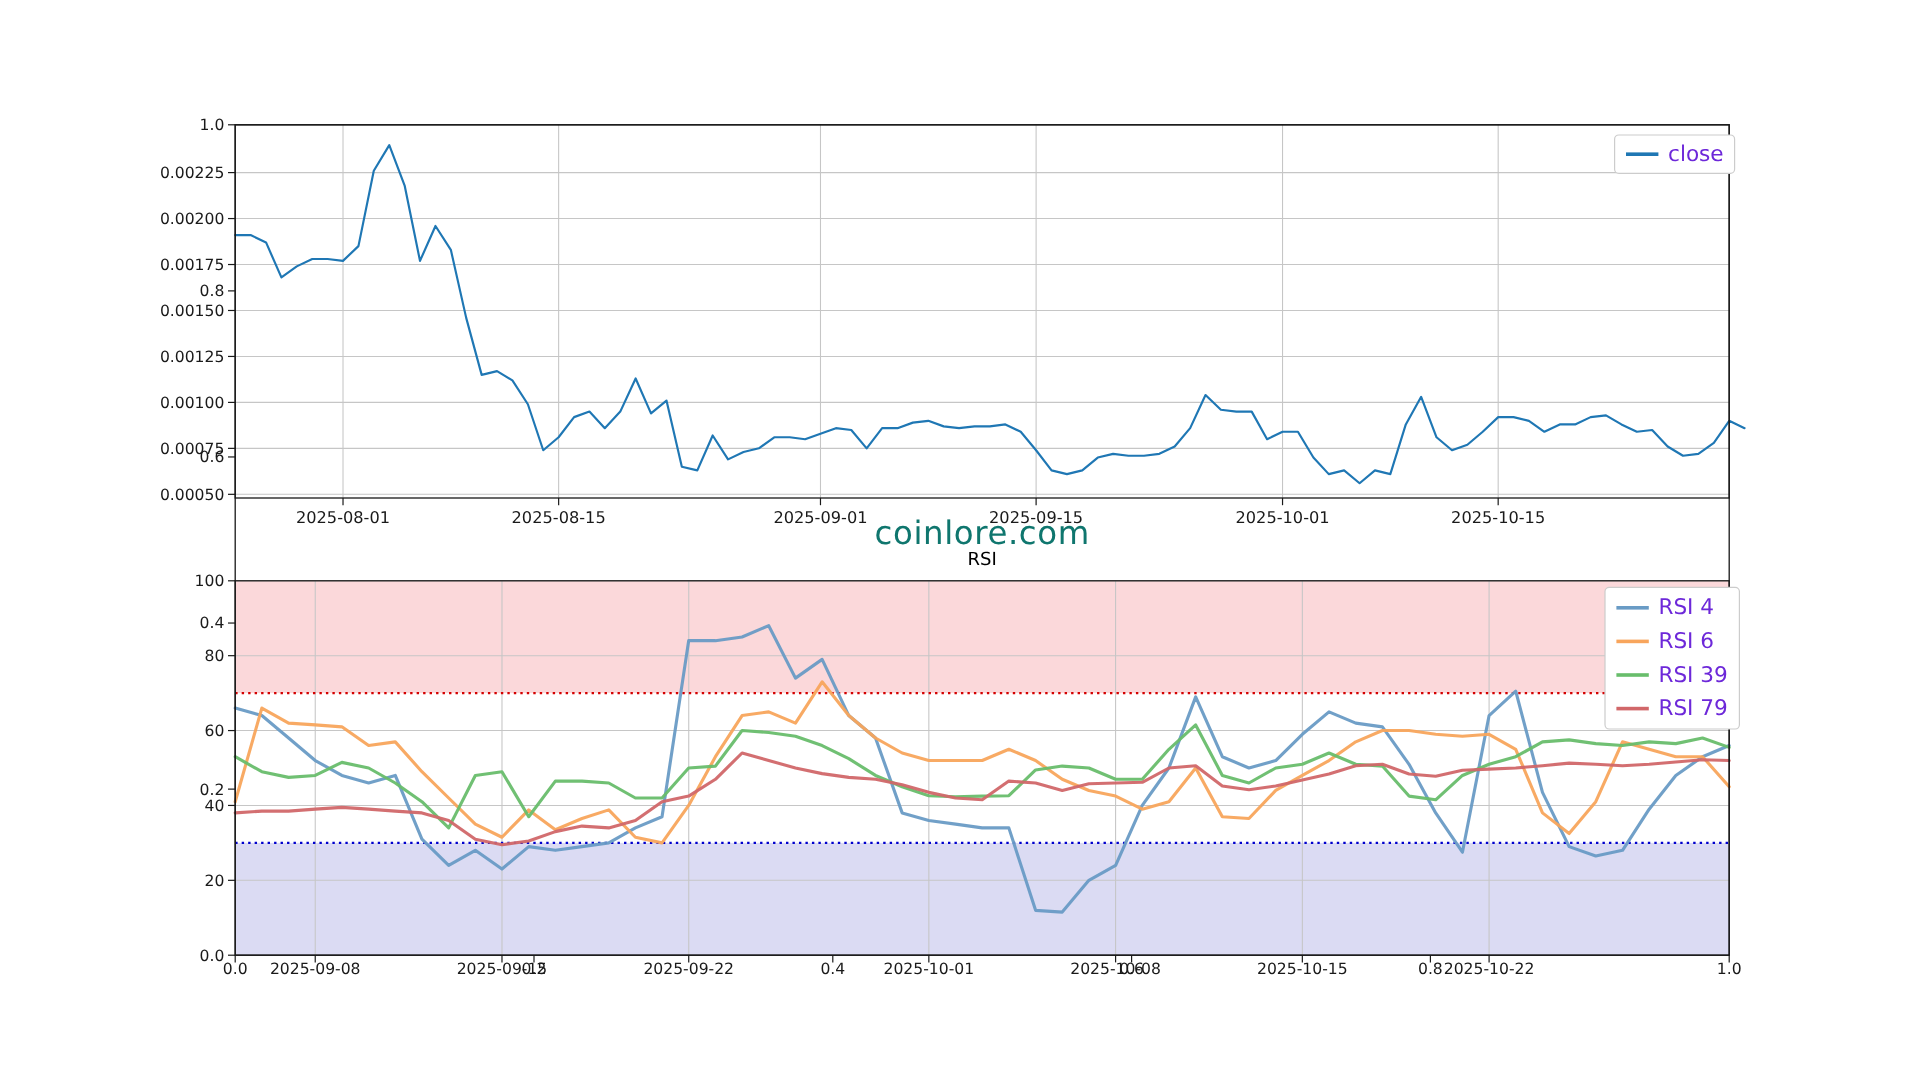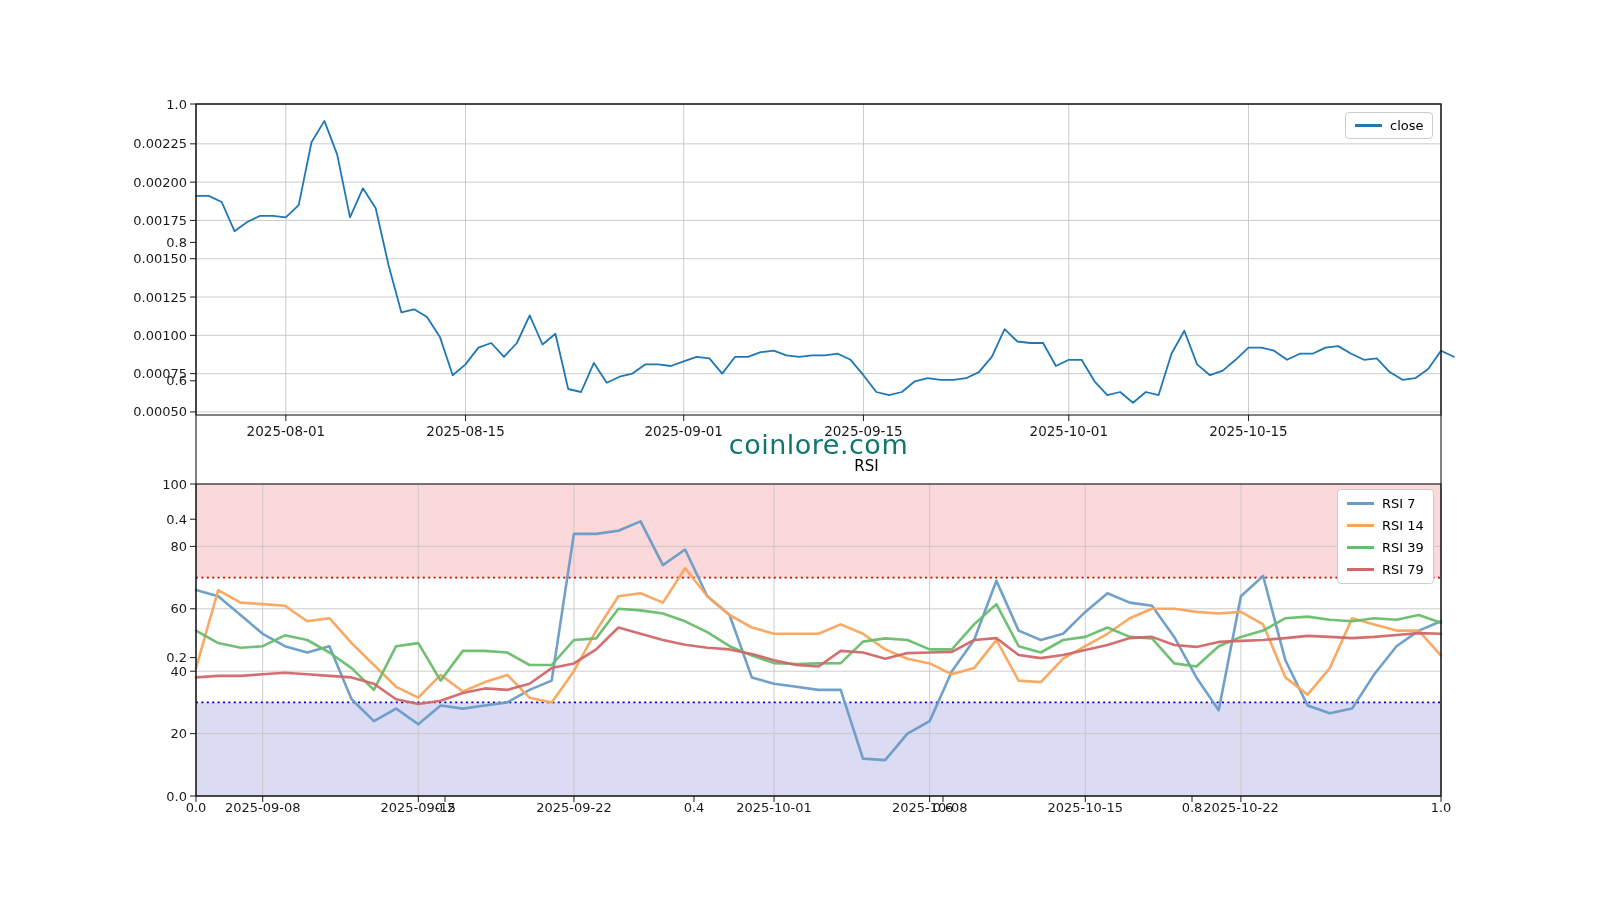--- a/index.html
+++ b/index.html
@@ -1,29 +1,29 @@
 <!DOCTYPE html>
 <html><head>
 <meta charset="utf-8">
 <style>
   html,body{margin:0;padding:0;background:#ffffff;}
   body{font-family:"DejaVu Sans","Liberation Sans",sans-serif;}
   #figure{position:relative;width:1600px;height:900px;background:#ffffff;overflow:hidden;}
   #chart-canvas{position:absolute;left:0;top:0;}
   .svgtext{font-family:"DejaVu Sans","Liberation Sans",sans-serif;fill:#1a1a1a;}
   .legend{position:absolute;background:#ffffff;border:1px solid #cccccc;border-radius:4px;
-          font-size:13px;color:#000000;box-sizing:border-box;}
+          font-size:18px;color:#6d28d9;box-sizing:border-box;}
   .legend-row{display:flex;align-items:center;gap:8px;white-space:nowrap;}
   .legend-swatch{display:inline-block;width:27px;height:3px;flex:0 0 27px;}
   #legend-close{left:1345px;top:112px;padding:5px 9px;}
   #legend-rsi{left:1337px;top:489px;padding:6px 9px;display:flex;flex-direction:column;gap:7px;}
   #watermark{position:absolute;left:196px;top:429px;width:1245px;text-align:center;
              font-size:27px;color:#0f766e;letter-spacing:0.5px;}
   #rsi-title{position:absolute;left:196px;top:457px;width:1245px;text-align:center;
-             font-size:15px;color:#000000;padding-left:48px;}
+             font-size:15px;color:#000000;}
 </style>
 </head>
 <body>
 
 <div id="figure">
   <svg id="chart-canvas" width="1600" height="900" viewBox="0 0 1600 900">
       <line x1="190" y1="796" x2="196" y2="796" stroke="#1a1a1a" stroke-width="1"></line>
       <text x="187" y="800.5" text-anchor="end" font-size="13" class="svgtext">0.0</text>
       <line x1="190" y1="657.6" x2="196" y2="657.6" stroke="#1a1a1a" stroke-width="1"></line>
       <text x="187" y="662.1" text-anchor="end" font-size="13" class="svgtext">0.2</text>
@@ -146,25 +146,25 @@
   <div id="legend-close" class="legend">
     <div class="legend-row">
       <span class="legend-swatch" id="close-swatch" style="background: rgb(31, 119, 180);"></span>
       <span>close</span>
     </div>
   </div>
 
   <div id="legend-rsi" class="legend">
       <div class="legend-row">
         <span class="legend-swatch" style="background: rgb(105, 155, 197);"></span>
-        <span>RSI 7</span>
+        <span>RSI 4</span>
       </div>
       <div class="legend-row">
         <span class="legend-swatch" style="background: rgb(248, 165, 92);"></span>
-        <span>RSI 14</span>
+        <span>RSI 6</span>
       </div>
       <div class="legend-row">
         <span class="legend-swatch" style="background: rgb(104, 189, 107);"></span>
         <span>RSI 39</span>
       </div>
       <div class="legend-row">
         <span class="legend-swatch" style="background: rgb(209, 103, 105);"></span>
         <span>RSI 79</span>
       </div>
     </div>

